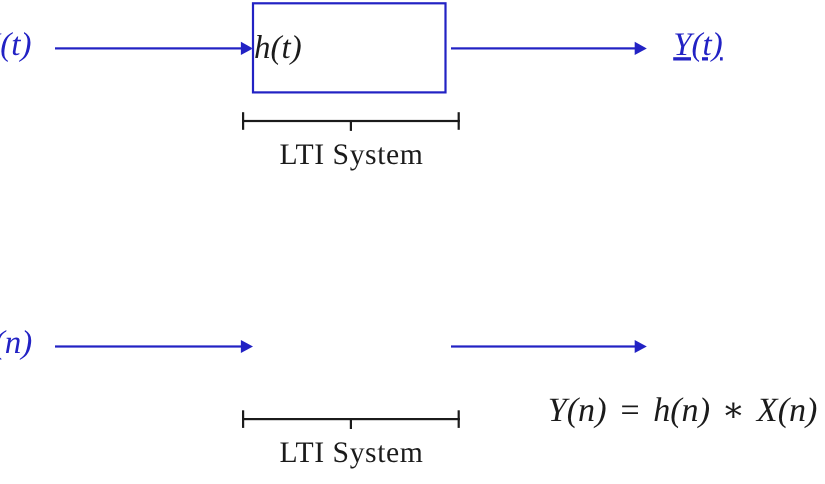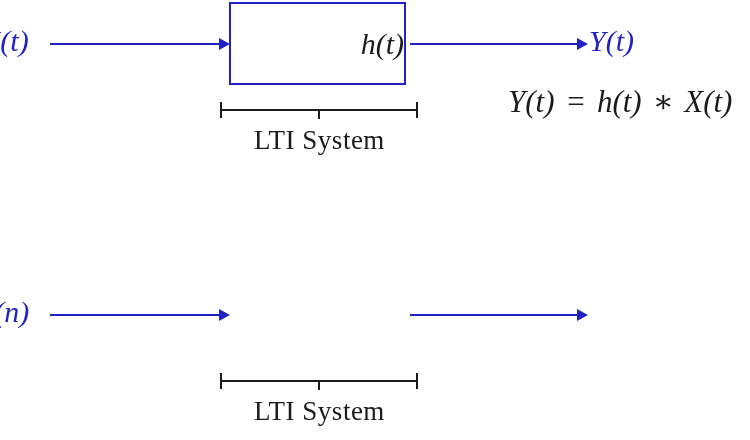--- a/index.html
+++ b/index.html
@@ -29,28 +29,28 @@
     position: absolute;
     font-size: 30px;
     font-style: italic;
     line-height: 1.1;
     white-space: nowrap;
   }
   .blue { color: var(--blue); }
 
   .in-label  { left: -18px; top: calc(24px + var(--oy)); }
   .second .in-label { left: -24px; }
-  .out-label { left: 589px; top: calc(24px + var(--oy)); }
+  .out-label { left: 612px; top: calc(24px + var(--oy)); text-decoration: underline; }
 
   .sys-box {
     left: 229px; top: calc(2px + var(--oy));
     width: 177px; height: 83px;
     border: 2px solid var(--blue);
     background: var(--bg);
-    display: flex; align-items: center; justify-content: flex-end;
+    display: flex; align-items: center; justify-content: flex-start;
   }
   .block-label {
     font-size: 30px; font-style: italic; color: var(--ink); white-space: nowrap;
   }
 
   .arrow-line {
     height: 2px; background: var(--blue);
     top: calc(43px + var(--oy));
   }
   .in-line  { left: 50px;  width: 170px; }
@@ -103,29 +103,29 @@
       <span class="block-label">h(t)</span>
     </div>
     <div class="arrow-line out-line"></div>
     <div class="arrow-head out-head"></div>
     <div class="lbl out-label blue">Y(t)</div>
     <div class="bracket-line"></div>
     <div class="tick tick-left"></div>
     <div class="tick tick-mid"></div>
     <div class="tick tick-right"></div>
     <div class="bracket-label">LTI System</div>
-    <div class="equation">Y(t) = h(t) ∗ X(t)</div>
   </div>
 
   <div class="diagram second">
     <div class="lbl in-label blue">X(n)</div>
     <div class="arrow-line in-line"></div>
     <div class="arrow-head in-head"></div>
     <div class="arrow-line out-line"></div>
     <div class="arrow-head out-head"></div>
     <div class="bracket-line"></div>
     <div class="tick tick-left"></div>
     <div class="tick tick-mid"></div>
     <div class="tick tick-right"></div>
     <div class="bracket-label">LTI System</div>
+    <div class="equation">Y(n) = h(n) ∗ X(n)</div>
   </div>
 
 </div>
 
 </body></html>

